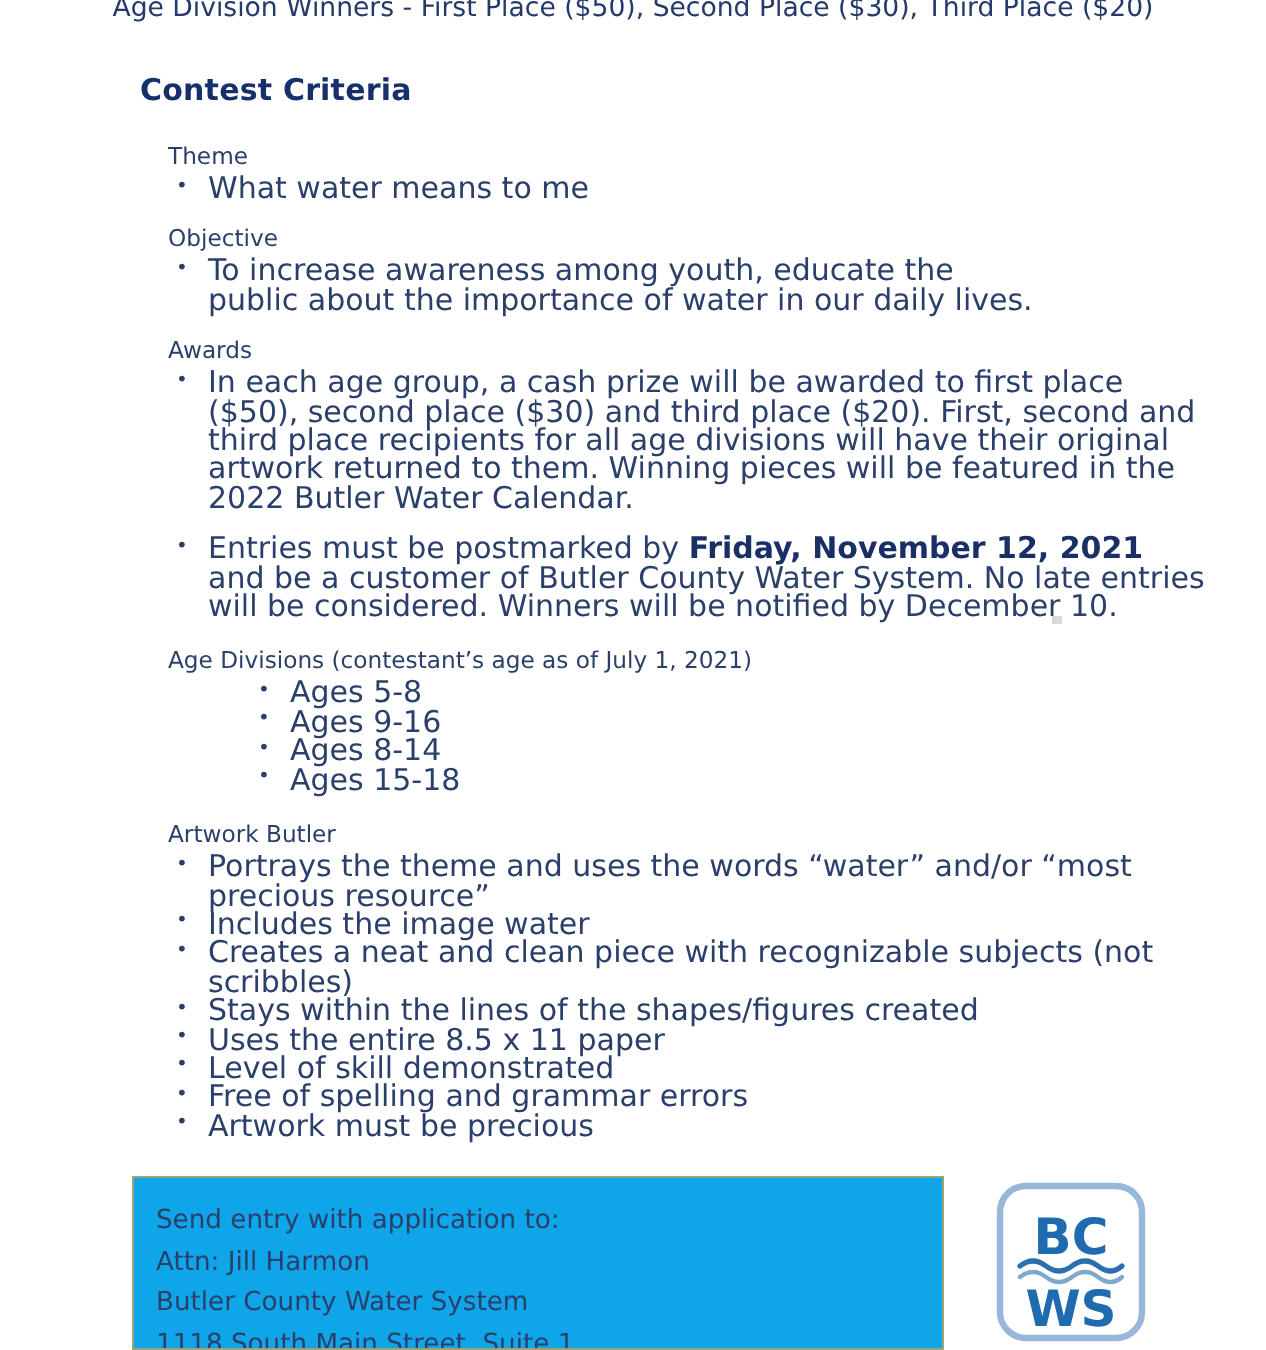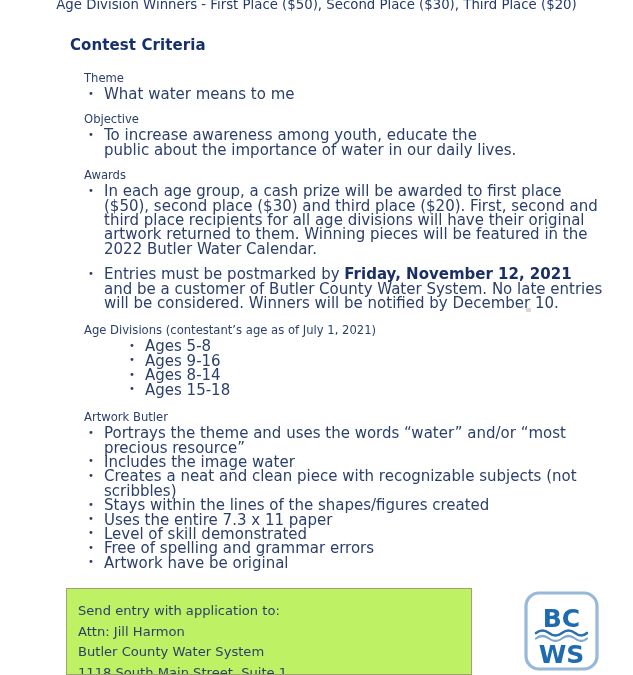--- a/index.html
+++ b/index.html
@@ -95,39 +95,39 @@
     top: 588px;
     width: 633px;
     height: 87px;
   }
   #address-box {
     position: absolute;
     left: 66px;
     top: 0;
     width: 406px;
     height: 87px;
-    background: #bef264;
+    background: #0ea5e9;
     border: 1px solid #9ba472;
     box-sizing: border-box;
     overflow: hidden;
   }
   #address-lines {
     position: absolute;
     left: 11px;
     top: 12px;
     font-size: 13.1px;
     line-height: 20.5px;
     color: #2b3f6b;
     white-space: nowrap;
   }
 
   
   #bcws-logo {
     position: absolute;
-    left: 523px;
+    left: 497px;
     top: 3px;
     width: 77px;
     height: 80px;
   }
   #bcws-logo svg { display: block; }
 
   
   #scan-artifact {
     position: absolute;
     left: 526px;
@@ -194,24 +194,24 @@
 
   <div class="gap-md"></div>
 
   <div class="section">
     <div class="section-label">Artwork Butler</div>
     <ul class="bullets">
       <li>Portrays the theme and uses the words “water” and/or “most precious resource”</li>
       <li>Includes the image water</li>
       <li>Creates a neat and clean piece with recognizable subjects (not scribbles)</li>
       <li>Stays within the lines of the shapes/figures created</li>
-      <li>Uses the entire 7.3 x 11 paper</li>
+      <li>Uses the entire 8.5 x 11 paper</li>
       <li>Level of skill demonstrated</li>
       <li>Free of spelling and grammar errors</li>
-      <li>Artwork have be original</li>
+      <li>Artwork must be precious</li>
     </ul>
   </div>
 
 </div>
 
 <div id="scan-artifact"></div>
 
 <div id="address-row">
 
   <div id="address-box">

